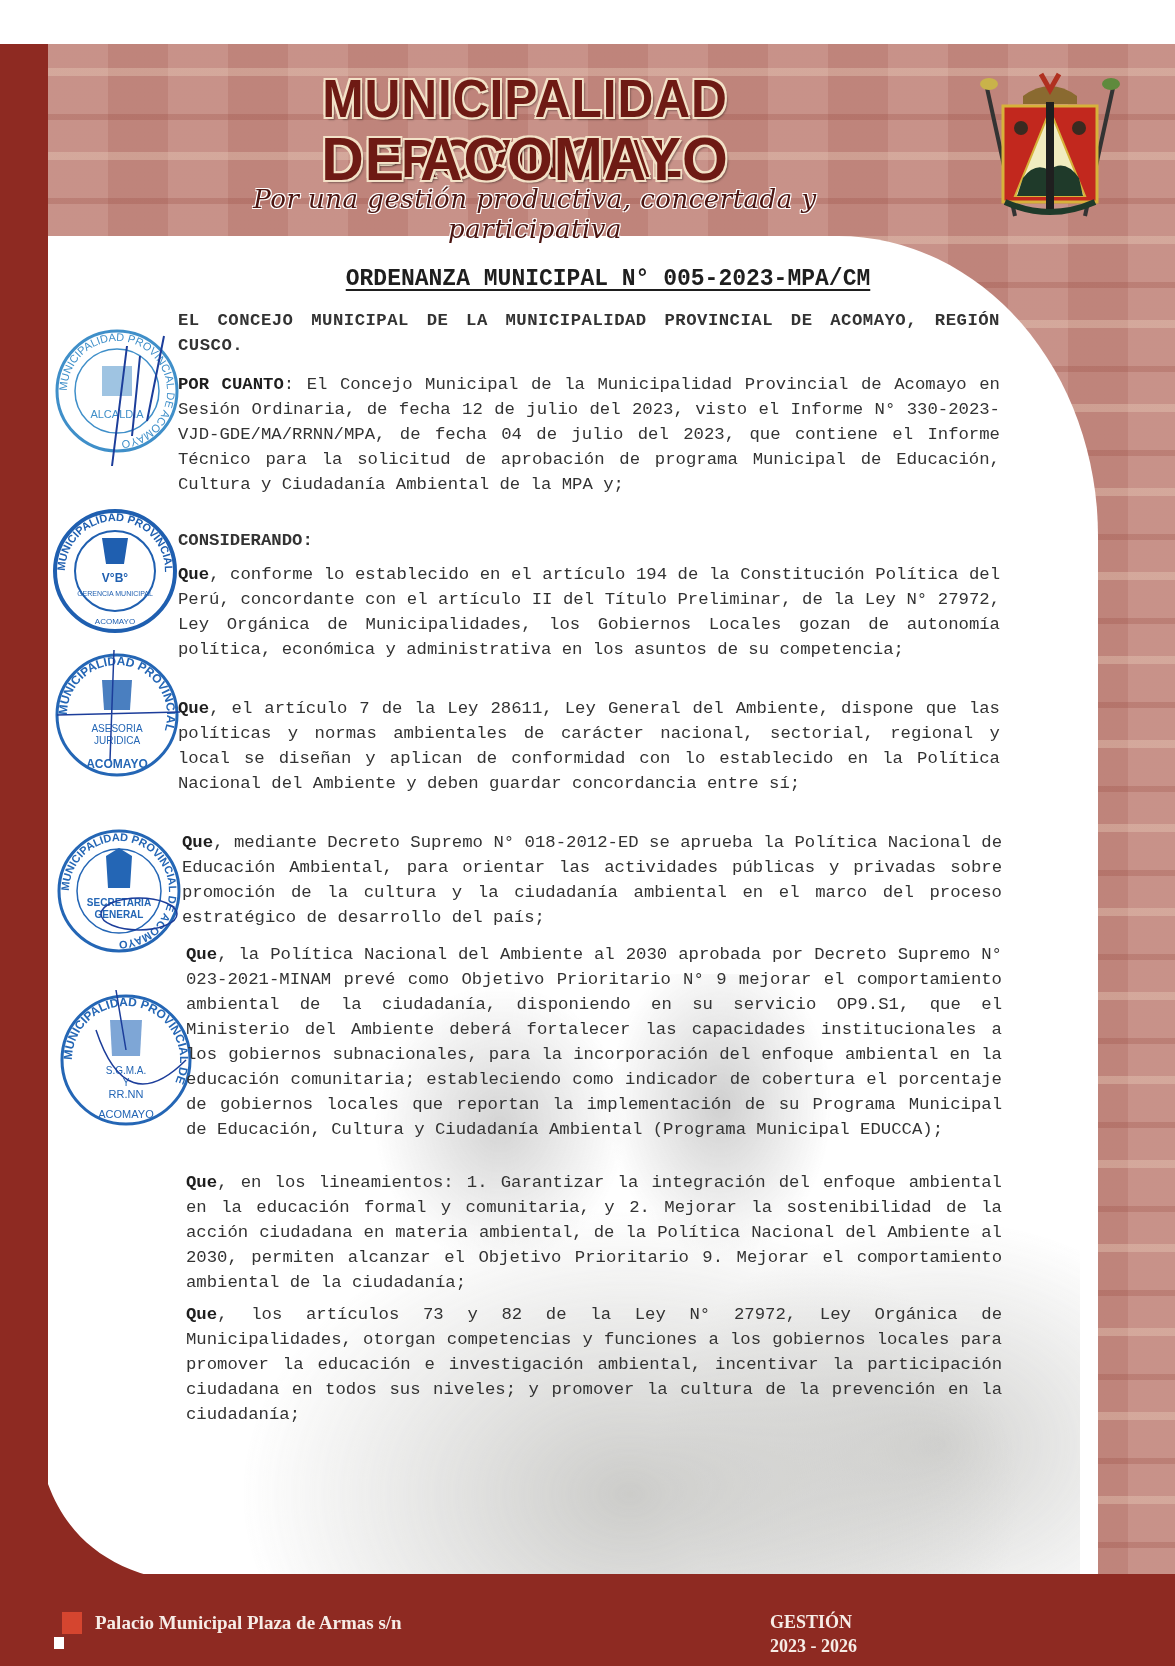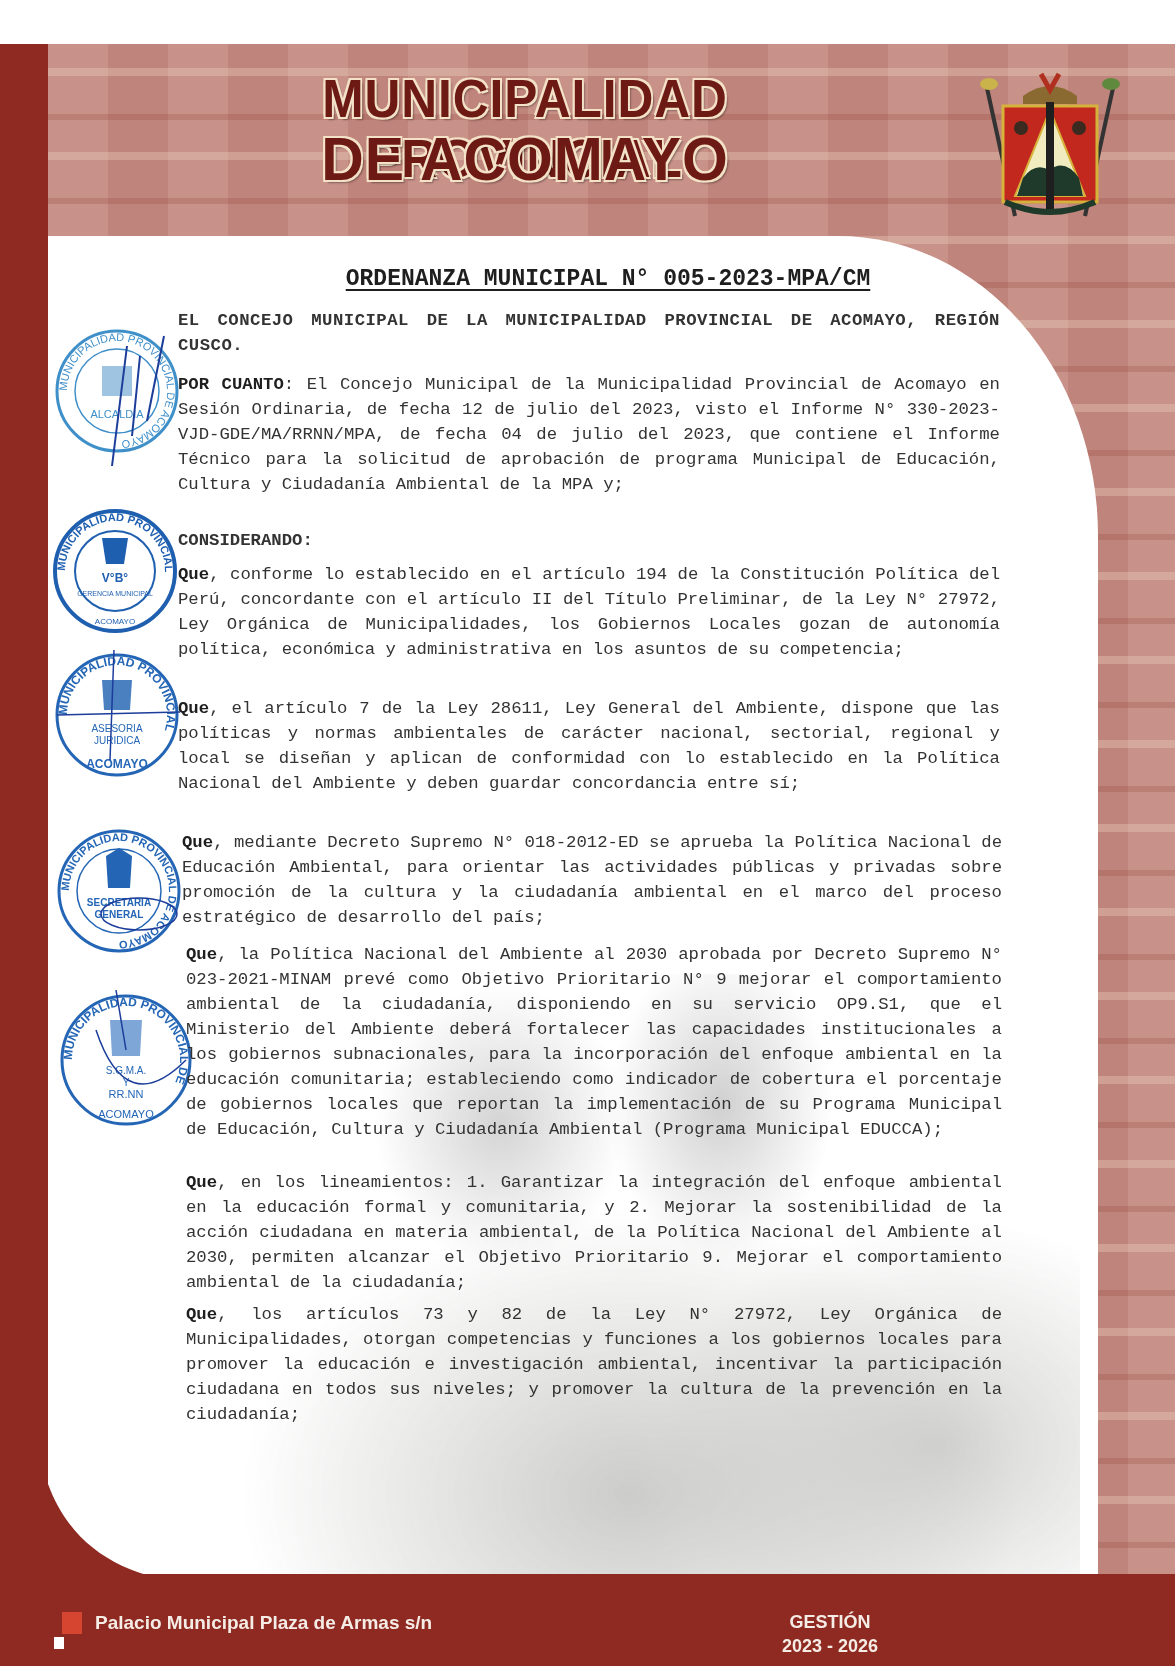--- a/index.html
+++ b/index.html
@@ -71,46 +71,47 @@
   .para.shift2 { left: 8px; width: 816px; }
   .lead { font-weight: bold; color: #1e1e1e; }
   .heading-lead { font-weight: bold; letter-spacing: 0.5px; }
 
   
   .stamp { position: absolute; }
   .stamp svg { overflow: visible; }
 
   
   .footer-text {
-    position: absolute; font-family: Liberation Sans, sans-serif; font-weight: bold;
+    position: absolute; font-family: Liberation Serif, serif; font-weight: bold;
     color: #f6ece6; font-size: 19px; line-height: 25px;
   }
   .footer-address { left: 95px; top: 1566px; }
   .footer-email { left: 95px; top: 1592px; }
-  .footer-gestion { left: 770px; top: 1566px; width: 120px; text-align: center; font-size: 18px; line-height: 24px; }
+  .footer-gestion { left: 770px; top: 1566px; width: 120px; font-size: 18px; line-height: 24px; }
   .footer-sq-red { position: absolute; left: 62px; top: 1568px; width: 20px; height: 22px; background: #d5452f; }
   .footer-sq-white { position: absolute; left: 54px; top: 1593px; width: 10px; height: 12px; background: #fff; }
 </style>
 </head>
 <body>
 
 <div class="page">
   <div class="textile"></div>
   <div class="left-band"></div>
   <div class="content-sheet"></div>
   <div class="mountain"></div>
 
   <svg class="footer-wave" viewBox="0 0 1175 140" preserveAspectRatio="none">
     <path d="M0,0 L48,0 C70,60 120,95 200,100 C380,110 460,92 620,92 C820,92 980,100 1175,118 L1175,140 L0,140 Z" fill="#8e2a22"></path>
     <path d="M200,100 C380,110 460,92 620,92 C820,92 980,100 1175,118" fill="none" stroke="#b8863a" stroke-width="2" opacity="0.6"></path>
   </svg>
   <div class="footer-band"></div>
 
   <div class="header-title title-line1">MUNICIPALIDAD PROVINCIAL</div>
   <div class="header-title title-line2">DE ACOMAYO</div>
+  <div class="slogan">Por una gestión productiva, concertada y participativa</div>
 
   <svg class="crest" viewBox="0 0 150 160">
     <line x1="12" y1="22" x2="40" y2="150" stroke="#333" stroke-width="4"></line>
     <line x1="138" y1="22" x2="110" y2="150" stroke="#333" stroke-width="4"></line>
     <ellipse cx="14" cy="18" rx="9" ry="6" fill="#c9b34a"></ellipse>
     <ellipse cx="136" cy="18" rx="9" ry="6" fill="#5f8a3d"></ellipse>
     <path d="M48,30 Q75,10 102,30 L102,38 L48,38 Z" fill="#8a6a30"></path>
     <path d="M66,8 L75,24 L84,8" stroke="#b03020" stroke-width="5" fill="none"></path>
     <rect x="28" y="40" width="94" height="96" fill="#c2281e" stroke="#d7b23a" stroke-width="3"></rect>
     <path d="M75,44 L40,130 L110,130 Z" fill="#f1ecc0" stroke="#d7b23a" stroke-width="2"></path>

